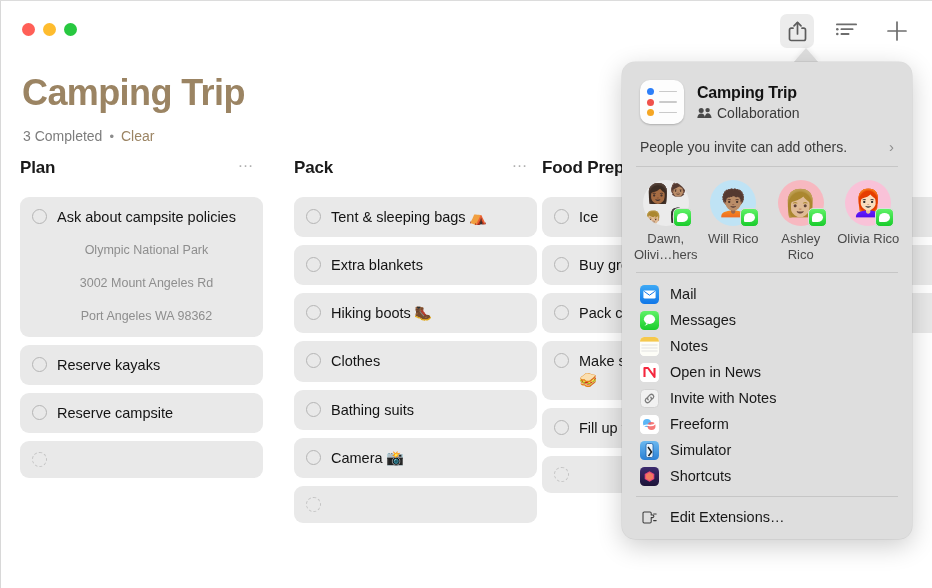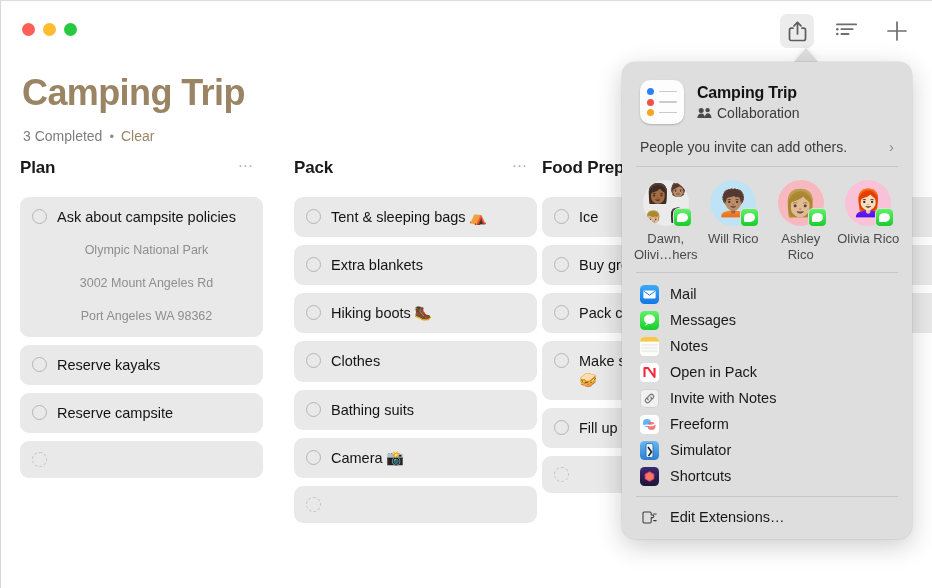--- a/index.html
+++ b/index.html
@@ -476,21 +476,21 @@
         </span>
         <span>Notes</span>
       </div>
       <div class="mi">
         <span class="mi-ico" style="background:#fff">
           <svg width="19" height="19" viewBox="0 0 19 19">
               <rect x="0" y="0" width="19" height="19" rx="4.5" fill="#fff"></rect>
               <path d="M4.5 14 L4.5 5 L8 5 L14.5 14 L14.5 5" stroke="#f5273e" stroke-width="2.1" fill="none" stroke-linejoin="round"></path>
             </svg>
         </span>
-        <span>Open in Pack</span>
+        <span>Open in News</span>
       </div>
       <div class="mi">
         <span class="mi-ico" style="background:#f1f1f1;border:0.5px solid #d2d2d2">
           <svg width="13" height="13" viewBox="0 0 13 13">
               <path d="M5.2 7.8 A2.3 2.3 0 0 1 5.2 4.6 L7.1 2.7 A2.3 2.3 0 0 1 10.3 5.9 L9.4 6.8" stroke="#7d7d7d" stroke-width="1.3" fill="none" stroke-linecap="round"></path>
               <path d="M7.8 5.2 A2.3 2.3 0 0 1 7.8 8.4 L5.9 10.3 A2.3 2.3 0 0 1 2.7 7.1 L3.6 6.2" stroke="#7d7d7d" stroke-width="1.3" fill="none" stroke-linecap="round"></path>
             </svg>
         </span>
         <span>Invite with Notes</span>
       </div>

